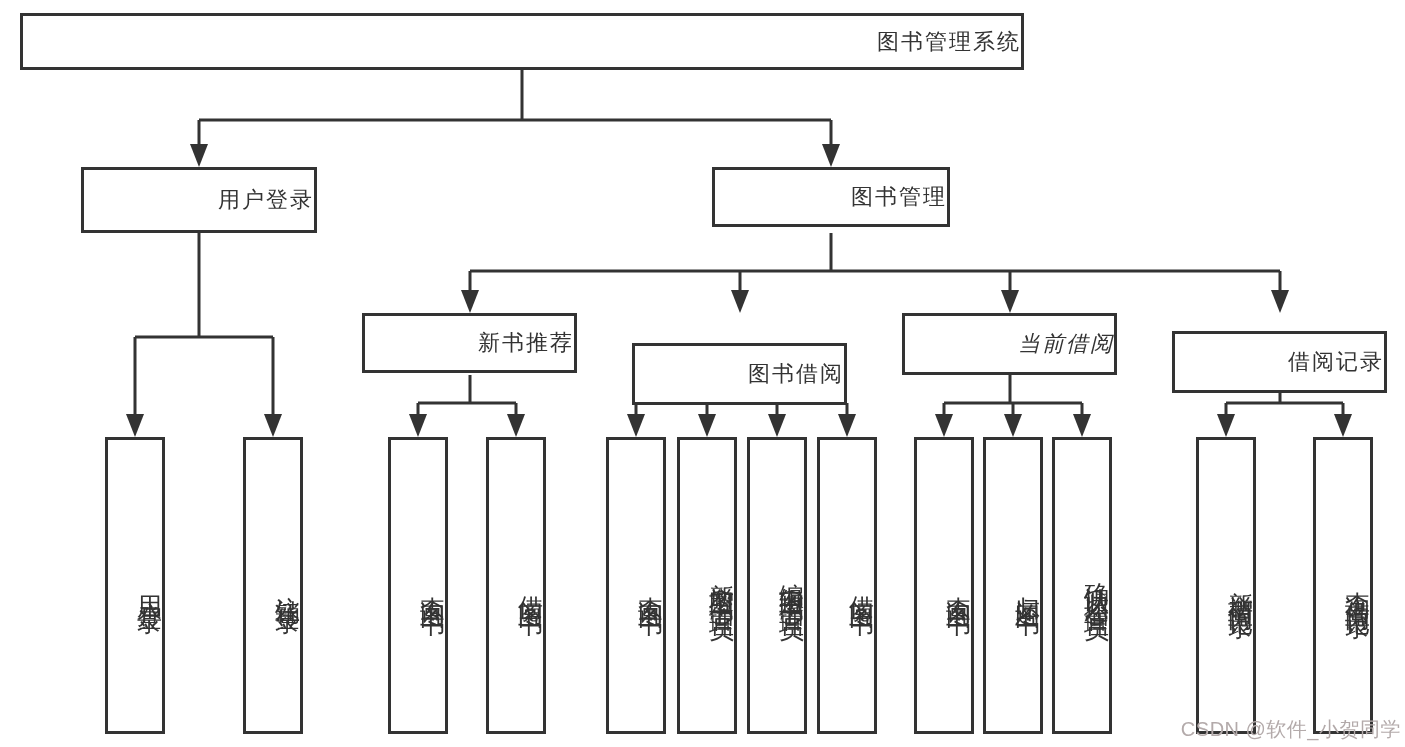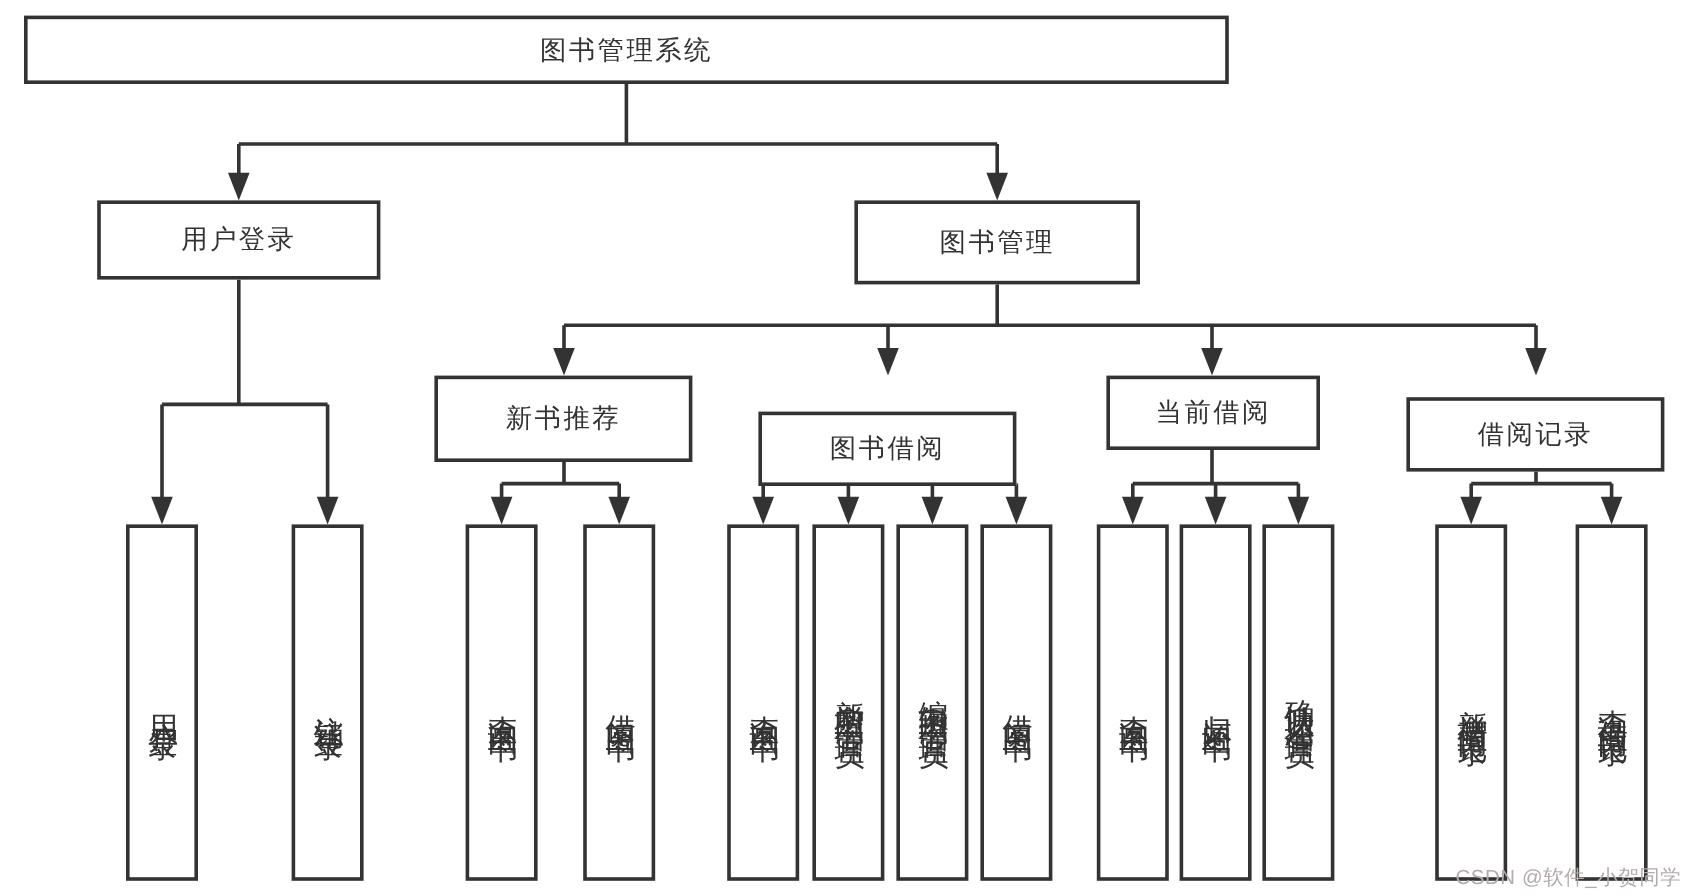--- a/index.html
+++ b/index.html
@@ -16,64 +16,64 @@
     left: 0; top: 0;
     width: 1405px; height: 747px;
   }
   .box {
     position: absolute;
     box-sizing: border-box;
     border: 3px solid #333333;
     background: #ffffff;
     display: flex;
     align-items: center;
-    justify-content: center;
+    justify-content: flex-end;
     color: #333333;
   }
   .box.h {
     font-size: 22px;
     letter-spacing: 2px;
   }
   .box.v {
     font-size: 25px;
   }
   .box.v .vtext {
     writing-mode: vertical-rl;
     letter-spacing: 5px;
     line-height: 1;
     text-align: center;
   }
   
   #root-box        { left: 20px;  top: 13px;  width: 1004px; height: 57px; }
   #box-user-login  { left: 81px;  top: 167px; width: 236px;  height: 66px; }
-  #box-book-mgmt   { left: 712px; top: 167px; width: 238px;  height: 70px; }
-  #box-new-rec     { left: 362px; top: 313px; width: 215px;  height: 72px; }
+  #box-book-mgmt   { left: 712px; top: 167px; width: 238px;  height: 60px; }
+  #box-new-rec     { left: 362px; top: 313px; width: 215px;  height: 60px; }
   #box-borrowing   { left: 632px; top: 313px; width: 215px;  height: 62px; margin-top: 30px; }
-  #box-current     { left: 922px; top: 313px; width: 178px;  height: 62px; }
+  #box-current     { left: 902px; top: 313px; width: 215px;  height: 62px; font-style: italic; }
   #box-records     { left: 1172px;top: 313px; width: 215px;  height: 62px; margin-top: 18px; }
   
   .box.v { top: 437px; width: 60px; height: 297px; }
   #leaf-login      { left: 105px; }
   #leaf-logout     { left: 243px; }
   #leaf-rec-query  { left: 388px; }
   #leaf-rec-borrow { left: 486px; }
   #leaf-bor-query  { left: 606px; }
   #leaf-bor-add    { left: 677px; }
   #leaf-bor-edit   { left: 747px; }
   #leaf-bor-borrow { left: 817px; }
   #leaf-cur-query  { left: 914px; }
   #leaf-cur-return { left: 983px; }
   #leaf-cur-confirm{ left: 1052px; }
   #leaf-recd-add   { left: 1196px; }
   #leaf-recd-query { left: 1313px; }
   #watermark {
     position: absolute;
     right: 4px;
     bottom: 4px;
-    font-size: 17px;
+    font-size: 20px;
     color: #b3aaaa;
     letter-spacing: 0.5px;
     z-index: 5;
     white-space: nowrap;
   }
 </style>
 </head>
 <body>
 
 <div id="canvas">

